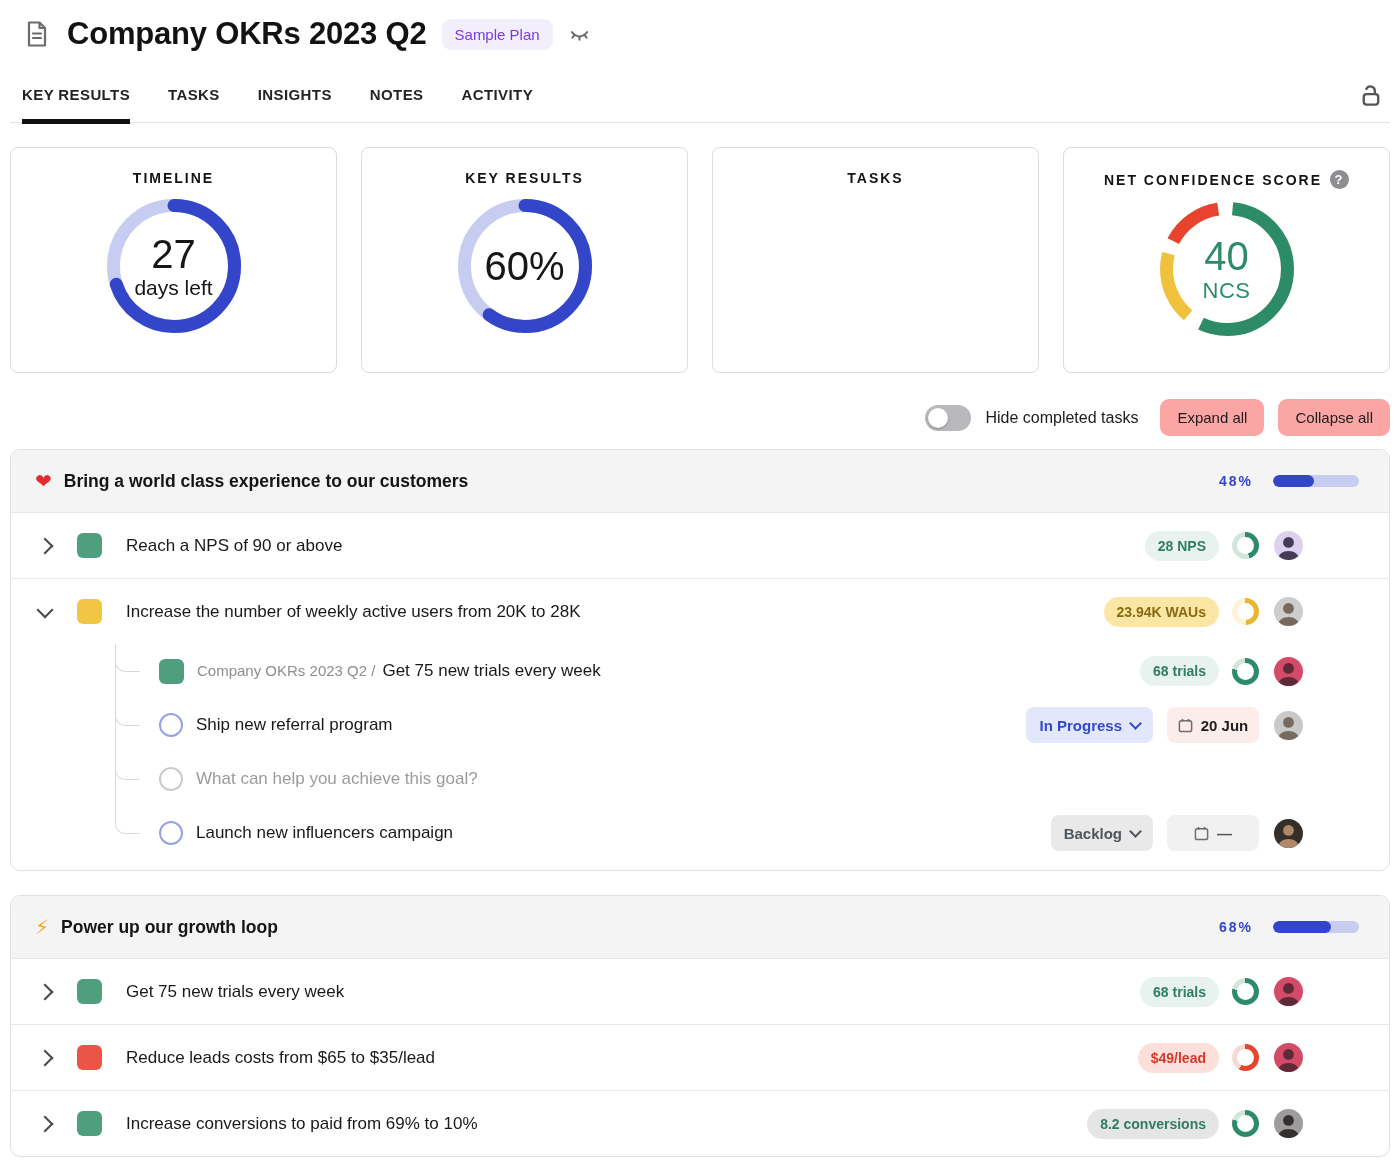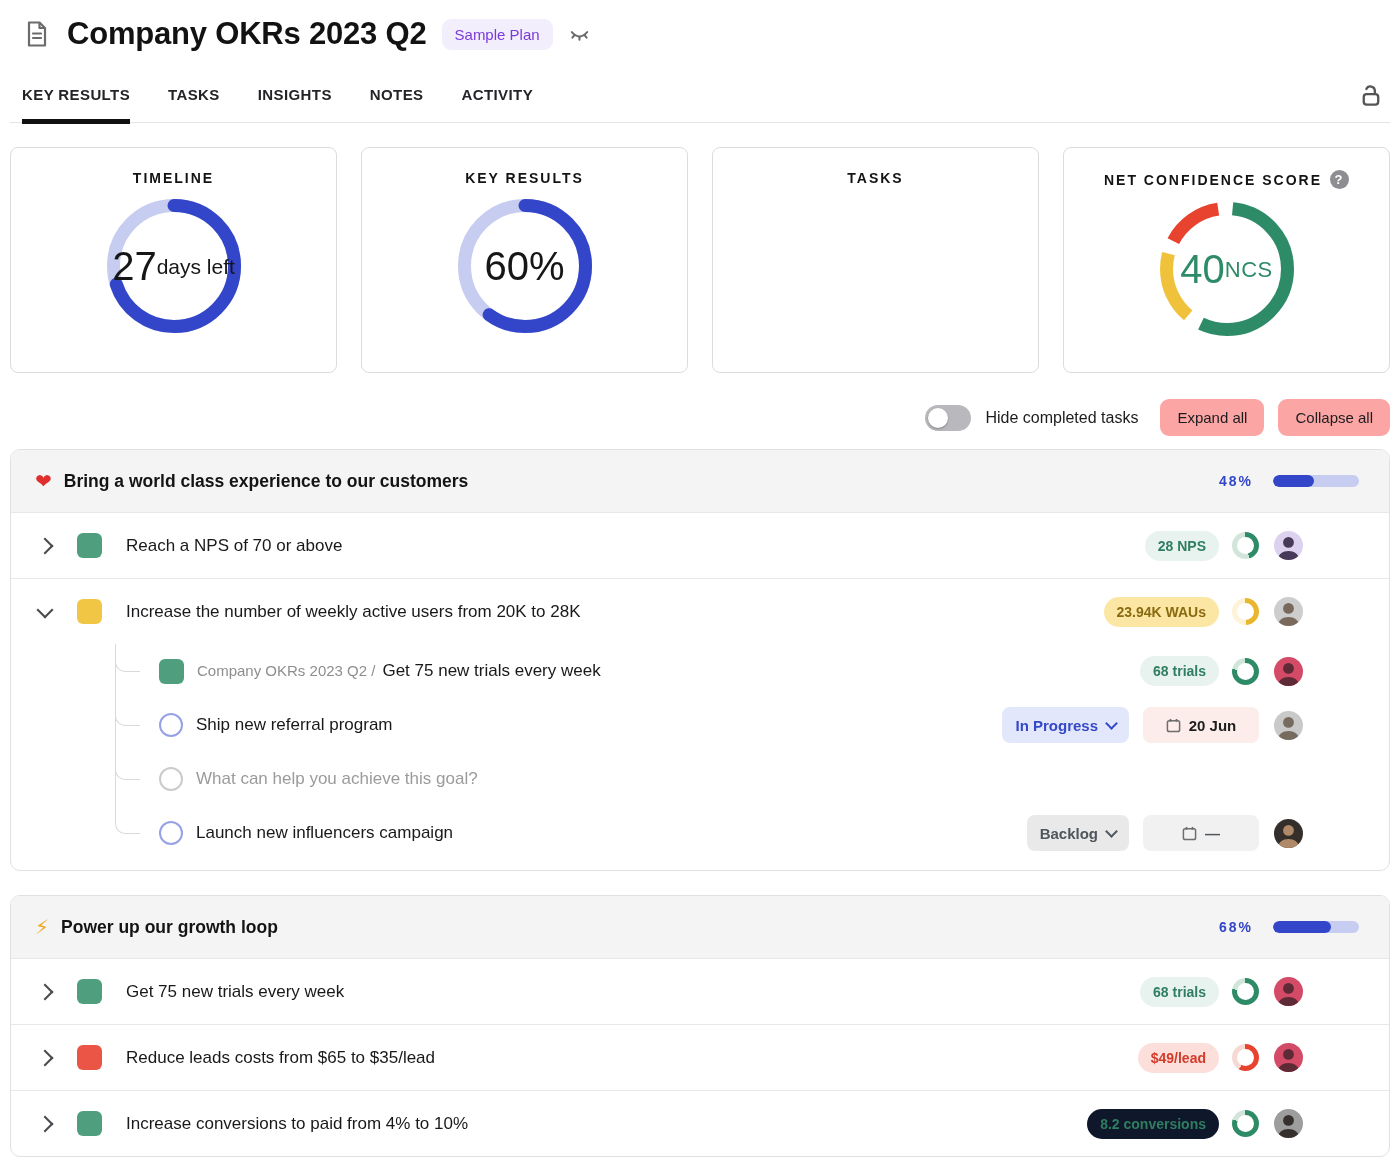--- a/index.html
+++ b/index.html
@@ -19,21 +19,21 @@
   .tab.active::after{content:"";position:absolute;left:0;right:0;bottom:-2px;height:5px;background:#111}
   .lock{position:absolute;right:6px;top:2px;cursor:pointer}
 
   
   .stats{display:flex;gap:24px;margin-top:24px}
   .card{flex:1;border:1px solid #dcdcde;border-radius:8px;height:226px;text-align:center;padding-top:22px;box-sizing:border-box;background:#fff}
   .card-title{font-size:14px;font-weight:700;letter-spacing:2px;color:#131313;display:flex;justify-content:center;align-items:center;gap:8px}
   .help-badge{width:19px;height:19px;border-radius:50%;background:#8e8e92;color:#fff;font-size:13px;font-weight:700;display:flex;align-items:center;justify-content:center;cursor:pointer}
   .ring-wrap{position:relative;width:134px;height:134px;margin:13px auto 0}
   .ring-wrap svg{position:absolute;inset:0}
-  .ring-center{position:absolute;inset:0;display:flex;flex-direction:row;align-items:center;justify-content:center;line-height:1.05}
+  .ring-center{position:absolute;inset:0;display:flex;flex-direction:column;align-items:center;justify-content:center;line-height:1.05}
   .v-big{font-size:40px;color:#161616}
   .v-cap{font-size:21px;color:#161616;margin-top:2px}
   .ncs .v-big,.ncs .v-cap{color:#2e8b68}
   .ncs .v-cap{font-size:22px;letter-spacing:.5px}
 
   
   .controls{display:flex;align-items:center;justify-content:flex-end;gap:14px;margin-top:26px}
   .toggle{width:46px;height:26px;border-radius:13px;background:#b9b9bd;position:relative;cursor:pointer;flex:none}
   .toggle::after{content:"";position:absolute;left:3px;top:3px;width:20px;height:20px;border-radius:50%;background:#fff;box-shadow:0 1px 2px rgba(0,0,0,.3)}
   .toggle-label{font-size:16px;color:#1c1c1e;margin-right:8px}
@@ -69,21 +69,21 @@
                    border-left:1.6px solid #d9d9db;border-bottom:1.6px solid #d9d9db;border-bottom-left-radius:10px}
   .sub-square{width:25px;height:25px;border-radius:6px;flex:none;margin-right:13px}
   .task-circle{width:24px;height:24px;border-radius:50%;border:2.5px solid #97a1e6;box-sizing:border-box;flex:none;margin-right:13px;cursor:pointer}
   .task-circle.placeholder{border-color:#cbcbcd}
   .title-wrap{flex:1;display:flex;align-items:baseline;min-width:0;white-space:nowrap;overflow:hidden}
   .breadcrumb{color:#8e8e90;font-size:15px;margin-right:7px}
   .sub-title{font-size:17px;color:#19191b}
   .sub-title.placeholder{color:#9b9b9d}
   .status-chip{display:flex;align-items:center;gap:9px;font-size:15px;font-weight:600;padding:0 13px;height:36px;border-radius:8px;cursor:pointer;white-space:nowrap}
   .chip-chev{width:7px;height:7px;border-right:2px solid currentColor;border-bottom:2px solid currentColor;transform:rotate(45deg);margin-top:-4px}
-  .date-chip{width:116px;height:36px;border-radius:8px;display:flex;align-items:center;justify-content:center;gap:8px;font-size:15px;font-weight:700;margin-left:14px;box-sizing:border-box;cursor:pointer}
+  .date-chip{width:92px;height:36px;border-radius:8px;display:flex;align-items:center;justify-content:center;gap:8px;font-size:15px;font-weight:700;margin-left:14px;box-sizing:border-box;cursor:pointer}
 </style>
 </head>
 <body>
 
 <div class="page">
 
   <header class="app-header">
     <span class="doc-icon">
       <svg viewBox="0 0 30 30" width="30" height="30" fill="none" stroke="#6b6b6b" stroke-width="2.2" stroke-linejoin="round">
         <path d="M7 3.5h10.5l5.5 5.5v17.5H7z"></path>
@@ -183,21 +183,21 @@
       <h2 class="obj-title">Bring a world class experience to our customers</h2>
       <span class="obj-pct">48%</span>
       <span class="obar">
         <span class="obar-fill" style="display: block; width: 48%;"></span>
       </span>
     </header>
 
     <div class="kr-row">
       <span class="chev right"></span>
       <span class="status-square" style="background: rgb(79, 158, 126);"></span>
-      <span class="kr-title">Reach a NPS of 70 or above</span>
+      <span class="kr-title">Reach a NPS of 90 or above</span>
       <span class="metric-badge" style="background: rgb(232, 242, 238); color: rgb(47, 126, 97);">28 NPS</span>
       <span class="mini-donut" style="background: conic-gradient(rgb(46, 139, 104) 45%, rgb(210, 229, 219) 0deg);"></span>
       <span class="avatar" style="background: rgb(220, 210, 240); color: rgb(70, 58, 88);">
         <svg viewBox="0 0 28 28">
             <circle cx="14" cy="11" r="5.2" fill="currentColor"></circle>
             <path d="M3.5 29c0-6.2 4.8-9.6 10.5-9.6s10.5 3.4 10.5 9.6z" fill="currentColor"></path>
           </svg>
       </span>
     </div>
 
@@ -327,22 +327,22 @@
         <svg viewBox="0 0 28 28">
             <circle cx="14" cy="11" r="5.2" fill="currentColor"></circle>
             <path d="M3.5 29c0-6.2 4.8-9.6 10.5-9.6s10.5 3.4 10.5 9.6z" fill="currentColor"></path>
           </svg>
       </span>
     </div>
 
     <div class="kr-row">
       <span class="chev right"></span>
       <span class="status-square" style="background: rgb(79, 158, 126);"></span>
-      <span class="kr-title">Increase conversions to paid from 4% to 10%</span>
-      <span class="metric-badge" style="background: #0f172a; color: rgb(47, 126, 97);">8.2 conversions</span>
+      <span class="kr-title">Increase conversions to paid from 69% to 10%</span>
+      <span class="metric-badge" style="background: #e5e5e5; color: rgb(47, 126, 97);">8.2 conversions</span>
       <span class="mini-donut" style="background: conic-gradient(rgb(46, 139, 104) 80%, rgb(210, 229, 219) 0deg);"></span>
       <span class="avatar" style="background: rgb(157, 157, 157); color: rgb(53, 48, 45);">
         <svg viewBox="0 0 28 28">
             <circle cx="14" cy="11" r="5.2" fill="currentColor"></circle>
             <path d="M3.5 29c0-6.2 4.8-9.6 10.5-9.6s10.5 3.4 10.5 9.6z" fill="currentColor"></path>
           </svg>
       </span>
     </div>
   </section>
 

